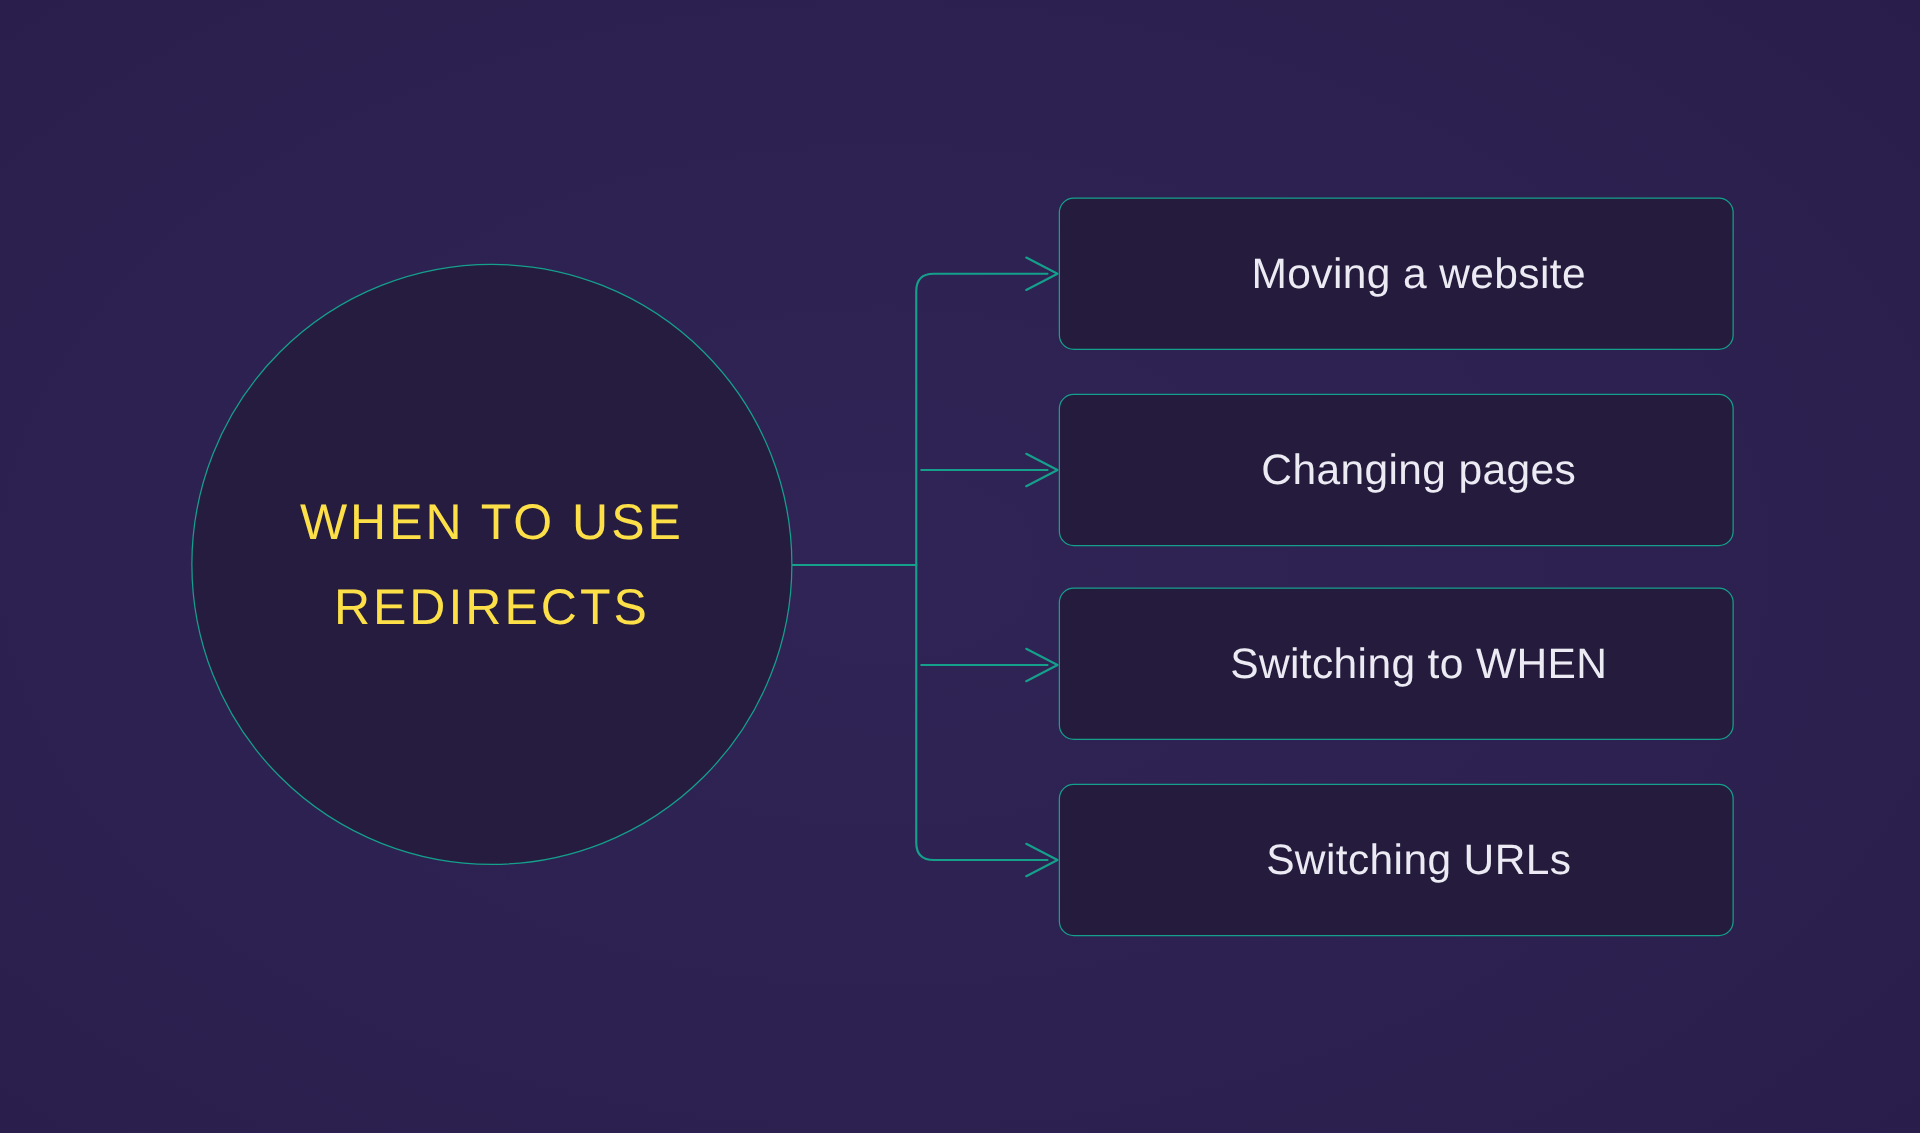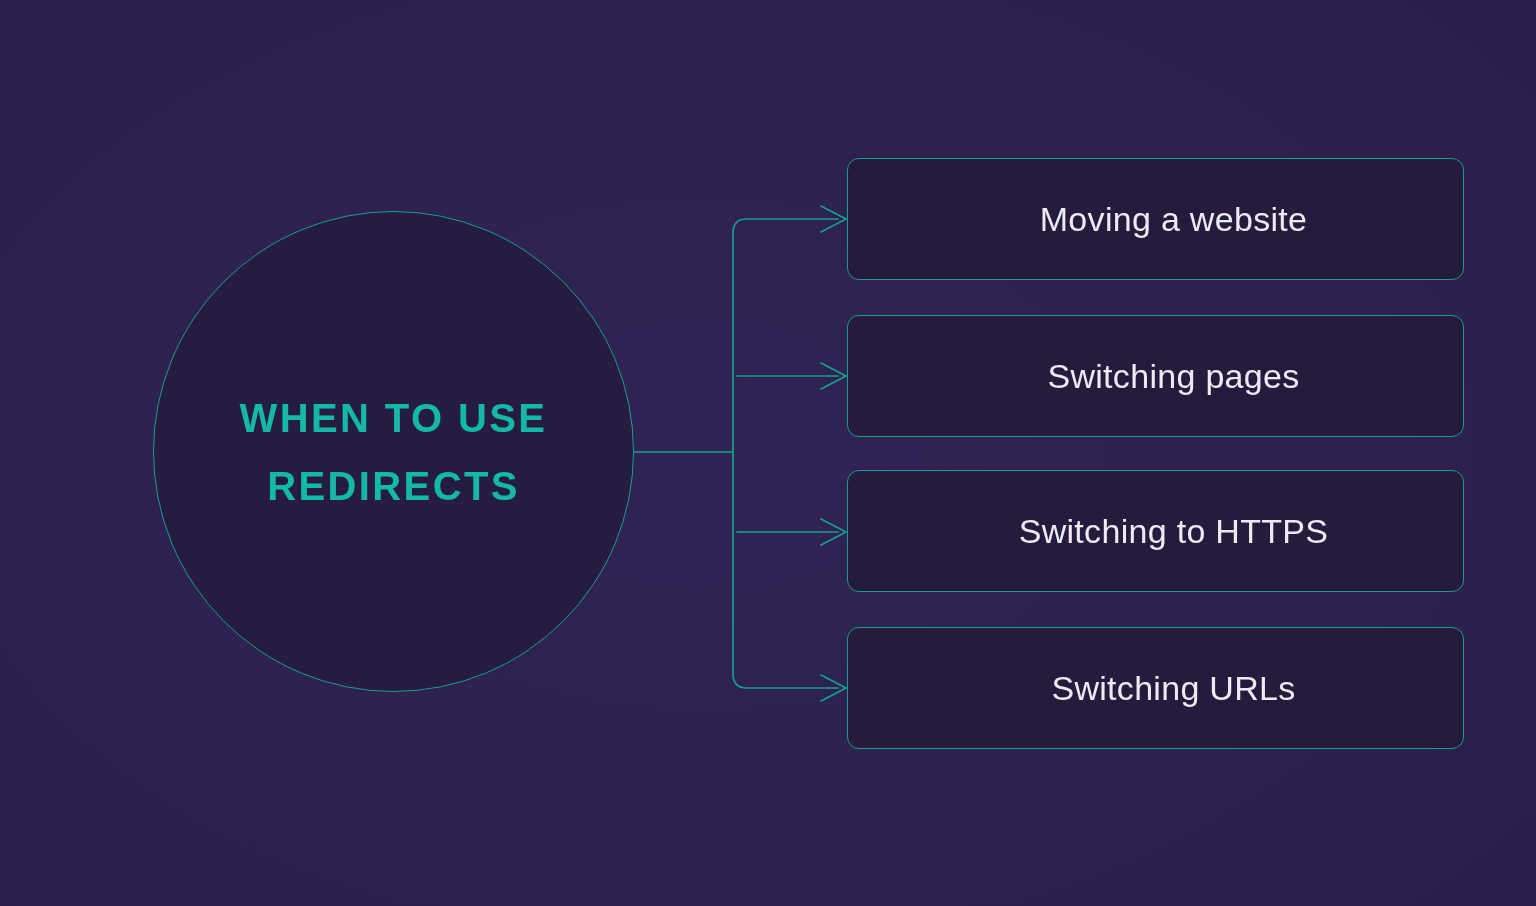--- a/index.html
+++ b/index.html
@@ -38,35 +38,35 @@
     height: 481px;
     border-radius: 50%;
     background: #251c3f;
     border: 1.6px solid #15a08c;
     box-sizing: border-box;
     display: flex;
     align-items: center;
     justify-content: center;
   }
   .hub-label {
-    color: #14b8a6;
+    color: #fde047;
     font-size: 40px;
-    font-weight: 700;
+    font-weight: 400;
     letter-spacing: 2.4px;
     line-height: 68px;
     text-align: center;
     text-transform: uppercase;
     white-space: pre-line;
     padding: 0 34px;
   }
   
   .node {
     position: absolute;
     left: 847px;
-    width: 617px;
+    width: 540px;
     height: 122px;
     box-sizing: border-box;
     border: 1.6px solid #15a08c;
     border-radius: 12px;
     background: #241b3d;
     display: flex;
     align-items: center;
     justify-content: center;
     padding-left: 36px;
   }
@@ -111,24 +111,24 @@
   <div class="hub">
     <div class="hub-label">WHEN TO USE
 REDIRECTS</div>
   </div>
 
   <div class="node node-0">
     <div class="node-label">Moving a website</div>
   </div>
 
   <div class="node node-1">
-    <div class="node-label">Switching pages</div>
+    <div class="node-label">Changing pages</div>
   </div>
 
   <div class="node node-2">
-    <div class="node-label">Switching to HTTPS</div>
+    <div class="node-label">Switching to WHEN</div>
   </div>
 
   <div class="node node-3">
     <div class="node-label">Switching URLs</div>
   </div>
 
 </div>
 
 </body></html>

